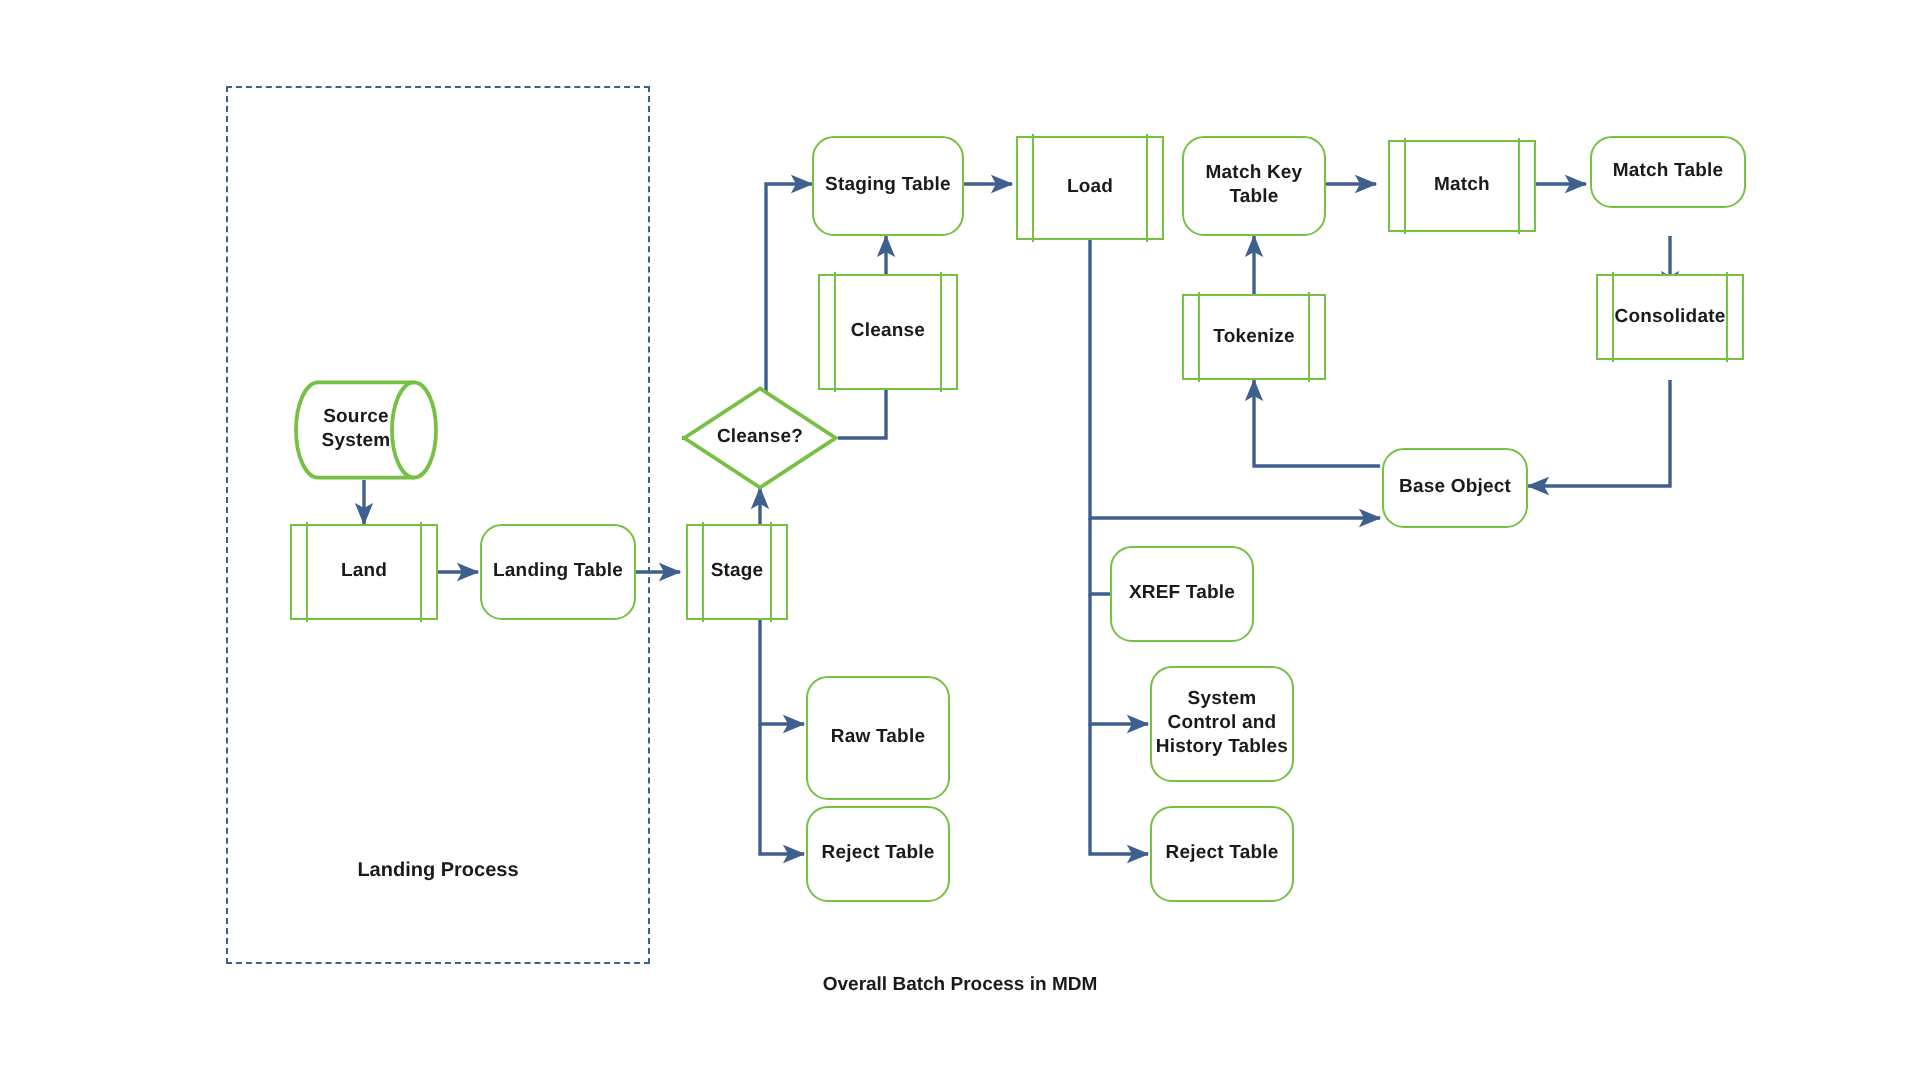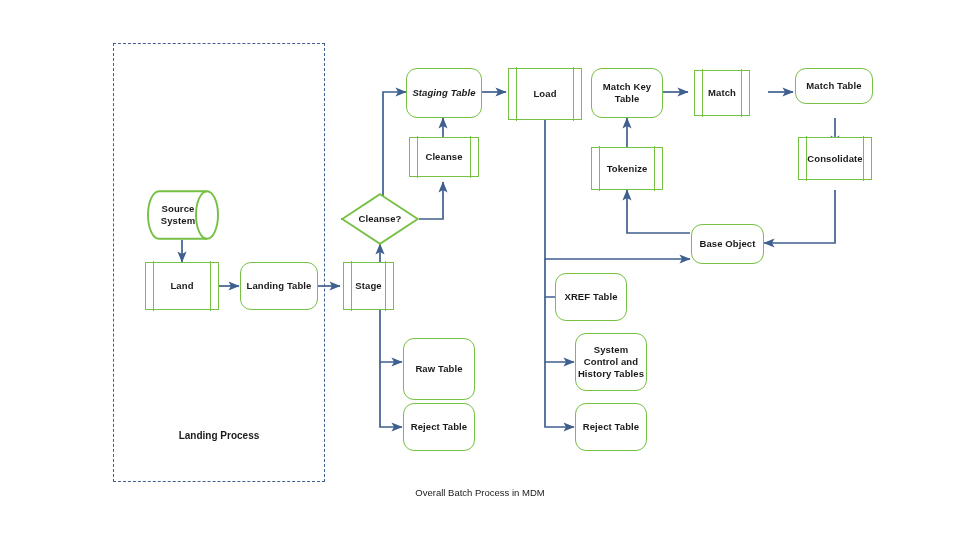--- a/index.html
+++ b/index.html
@@ -100,21 +100,21 @@
     color: #1a1a1a;
     font-size: 10px;
     font-weight: bold;
     z-index: 2;
   }
   .caption {
     position: absolute;
     text-align: center;
     color: #1a1a1a;
     font-size: 9.5px;
-    font-weight: normal;
+    font-weight: bold;
     z-index: 2;
   }
 </style>
 </head>
 <body>
 
 <div id="canvas">
 
   <svg id="wires" viewBox="0 0 960 540" xmlns="http://www.w3.org/2000/svg">
     <defs>
@@ -190,25 +190,25 @@
     <span>Stage</span>
   </div>
 
   <div class="node n-decision" style="left:341px; top:193px; width:78px; height:52px;">
     <svg class="dia-svg" viewBox="0 0 78 52" preserveAspectRatio="none" xmlns="http://www.w3.org/2000/svg">
       <path d="M39,1.2 L76.8,26 L39,50.8 L1.2,26 Z" fill="#ffffff" stroke="#76c043" stroke-width="1.9"></path>
     </svg>
     <span class="dia-label">Cleanse?</span>
   </div>
 
-  <div class="node n-process" style="left:409px; top:137px; width:70px; height:40px;">
+  <div class="node n-process" style="left:409px; top:137px; width:70px; height:58px;">
     <span>Cleanse</span>
   </div>
 
-  <div class="node n-table" style="left:406px; top:68px; width:76px; height:50px;font-style:italic;">
+  <div class="node n-table" style="left:406px; top:68px; width:76px; height:50px;">
     <span>Staging Table</span>
   </div>
 
   <div class="node n-table" style="left:403px; top:338px; width:72px; height:62px;">
     <span>Raw Table</span>
   </div>
 
   <div class="node n-table" style="left:403px; top:403px; width:72px; height:48px;">
     <span>Reject Table</span>
   </div>
@@ -237,21 +237,21 @@
 
   <div class="node n-process" style="left:591px; top:147px; width:72px; height:43px;">
     <span>Tokenize</span>
   </div>
 
   <div class="node n-table" style="left:591px; top:68px; width:72px; height:50px;">
     <span style="white-space:pre-line;">Match Key
 Table</span>
   </div>
 
-  <div class="node n-process" style="left:694px; top:70px; width:56px; height:46px;">
+  <div class="node n-process" style="left:694px; top:70px; width:74px; height:46px;">
     <span>Match</span>
   </div>
 
   <div class="node n-table" style="left:795px; top:68px; width:78px; height:36px;">
     <span>Match Table</span>
   </div>
 
   <div class="node n-process" style="left:798px; top:137px; width:74px; height:43px;">
     <span>Consolidate</span>
   </div>

